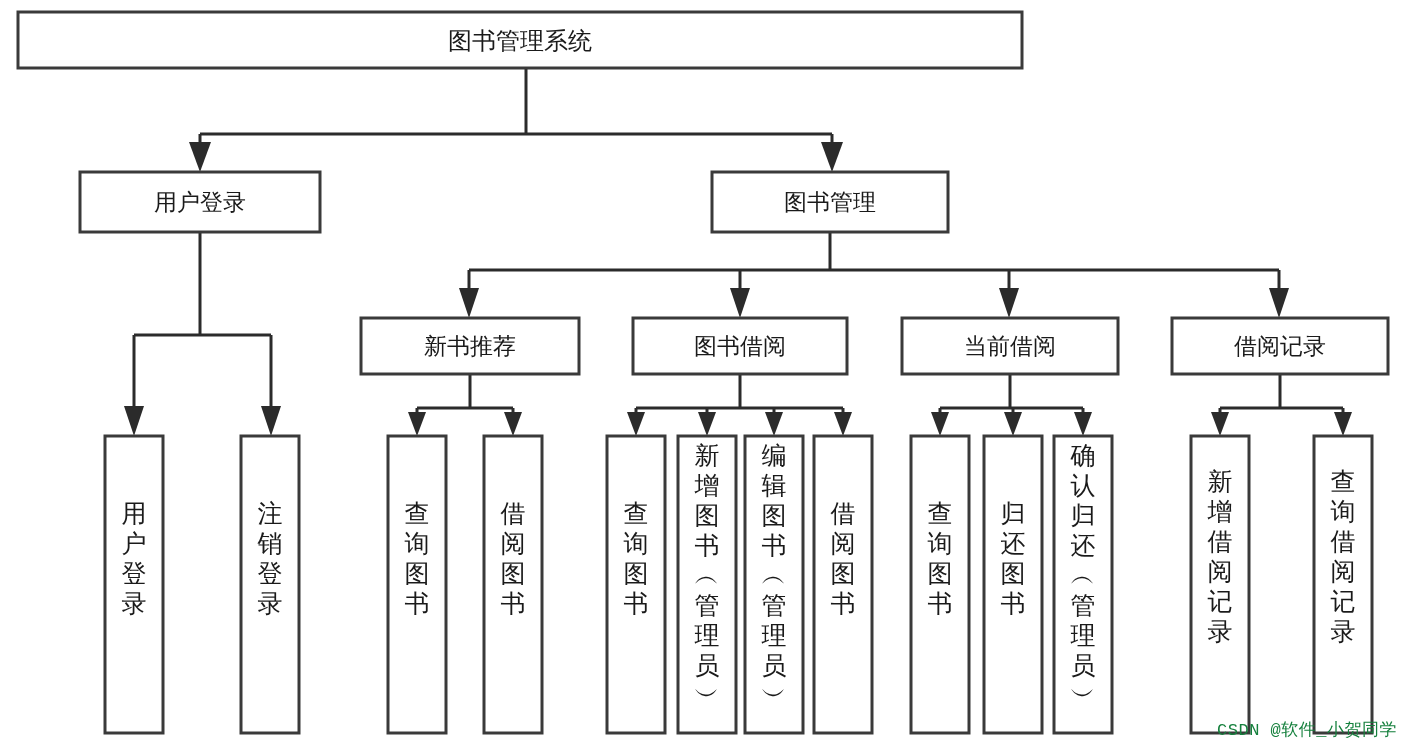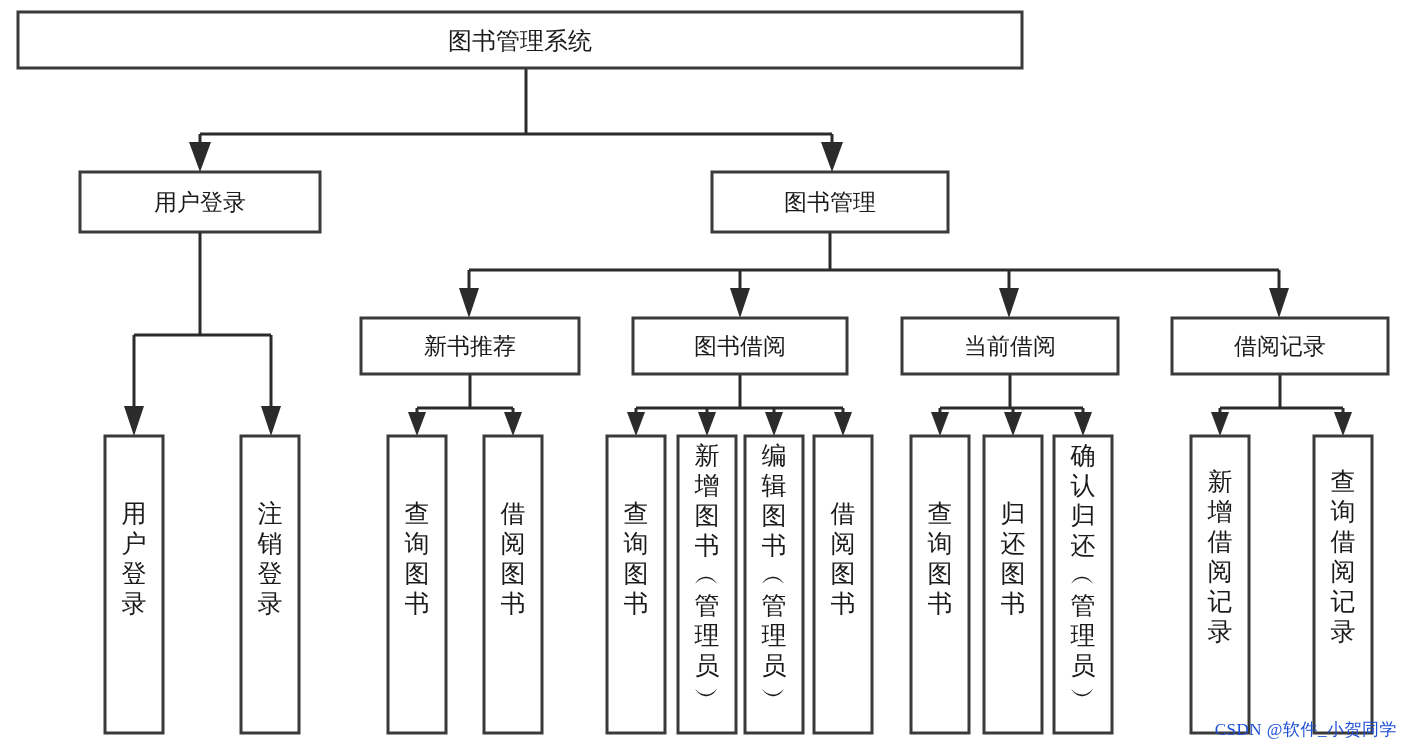--- a/index.html
+++ b/index.html
@@ -48,23 +48,23 @@
     fill: none;
   }
   .arrow-head {
     fill: #2b2b2b;
     stroke: none;
   }
   .watermark {
     position: absolute;
     right: 8px;
     bottom: 6px;
-    font-family: Liberation Serif, serif;
+    font-family: Liberation Mono, monospace;
     font-size: 17px;
-    color: #1d4ed8;
+    color: #15803d;
     white-space: nowrap;
     letter-spacing: 0.5px;
     pointer-events: none;
   }
 </style>
 </head>
 <body>
 
 <svg id="diagram" viewBox="0 0 1405 747">
 

